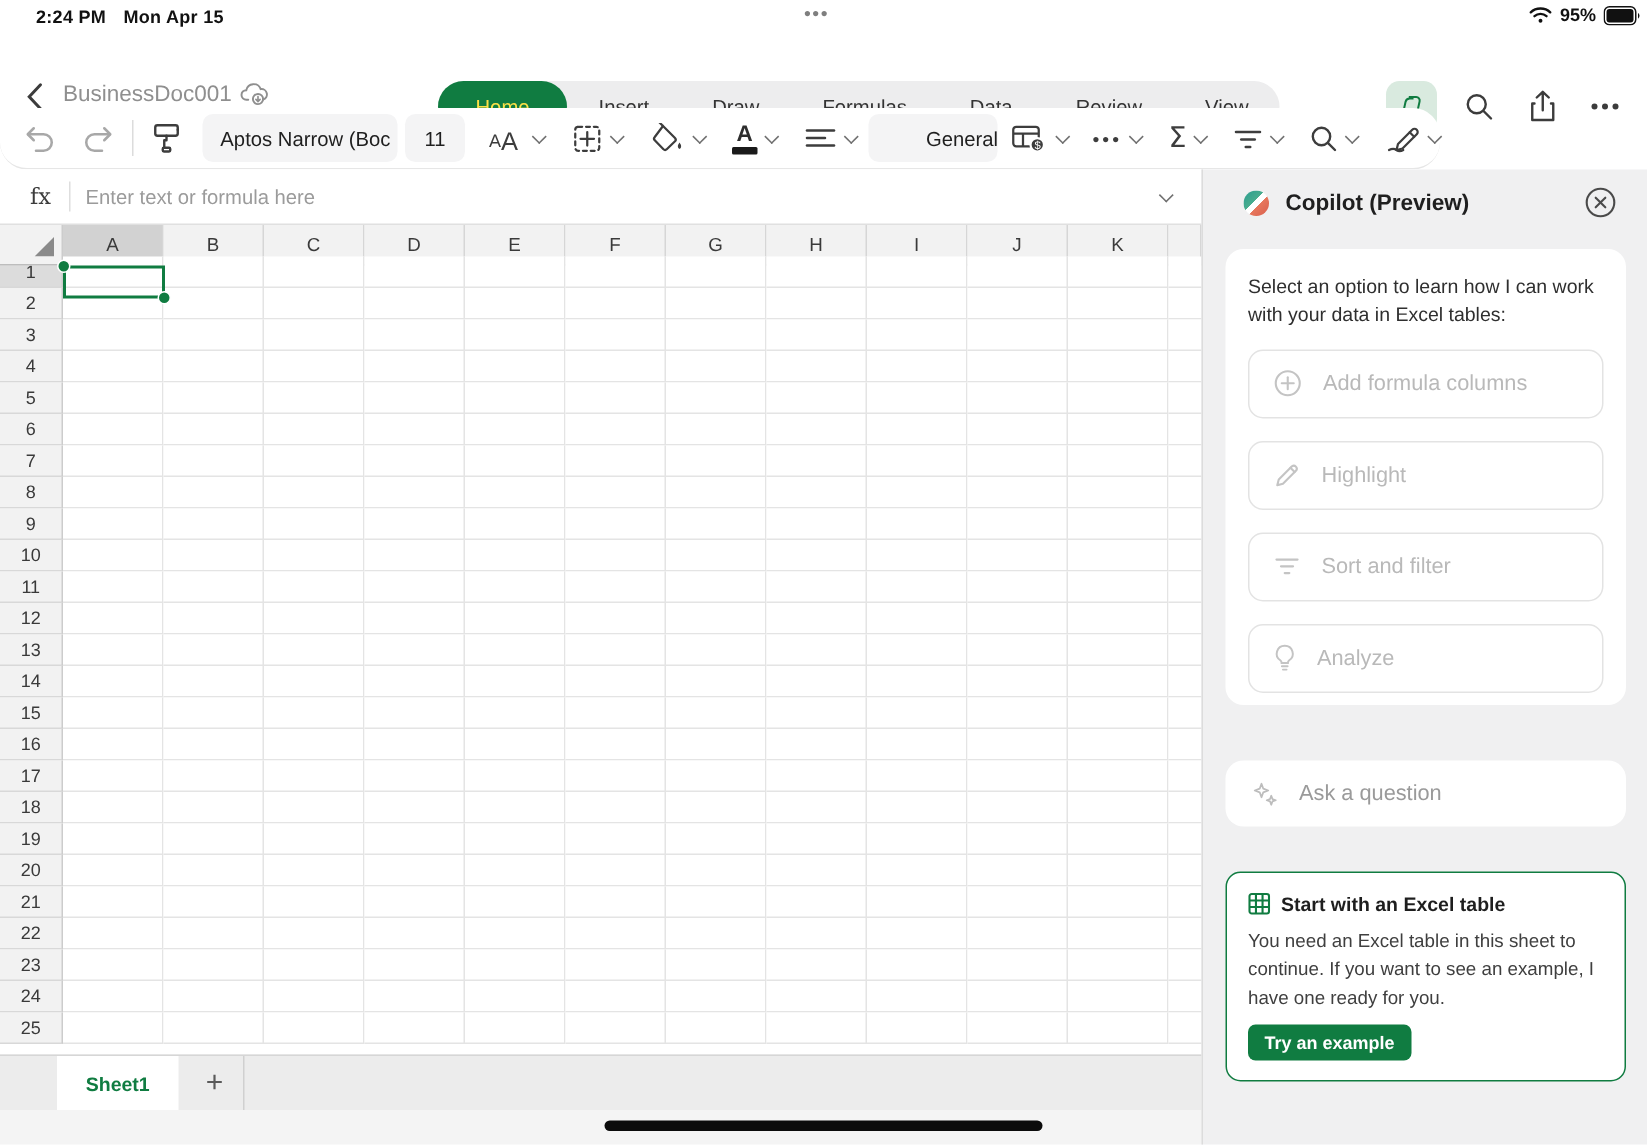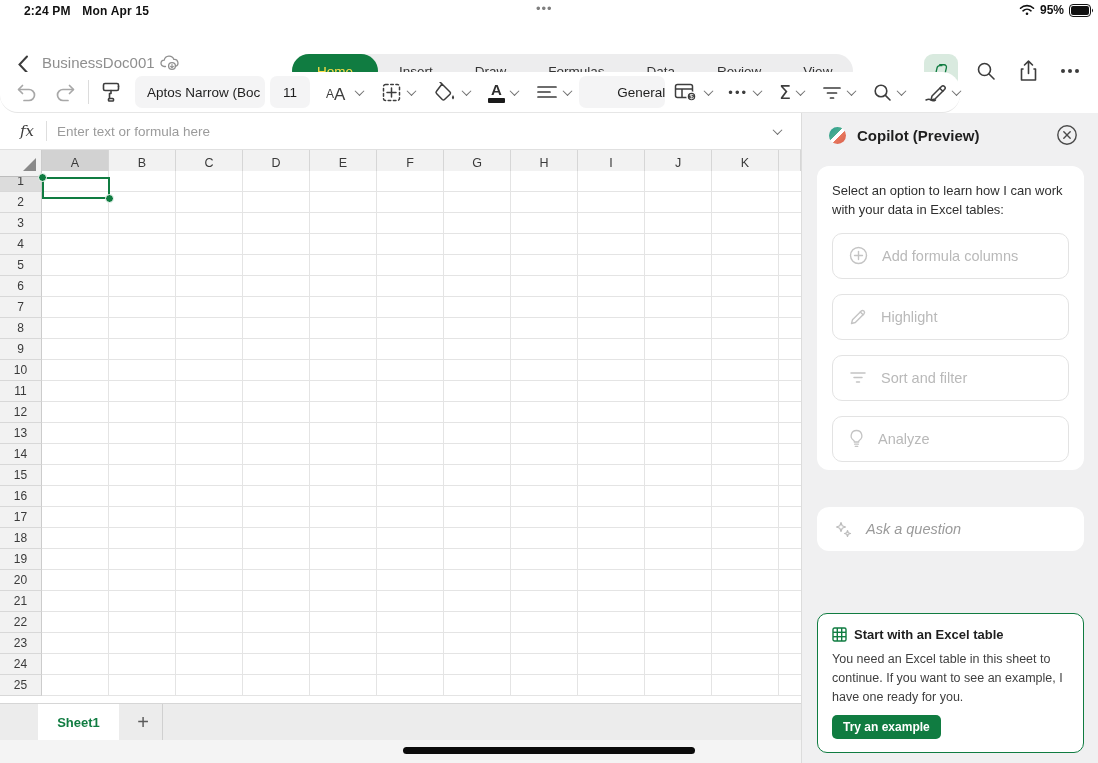--- a/index.html
+++ b/index.html
@@ -43,21 +43,21 @@
   .disabled-icon { color:#a8a8a8; }
   .glyph-sigma { font-size:19px; color:#3d3d3d; font-family:"DejaVu Sans", sans-serif; }
   .glyph-dots { font-size:13px; letter-spacing:2px; color:#3d3d3d; }
   .fontcolor { display:flex; flex-direction:column; align-items:center; line-height:1; }
   .fontcolor .a { font-size:15px; font-weight:bold; color:#2e2e2e; }
   .fontcolor .bar { width:17px; height:5px; background:#1a1a1a; border-radius:1px; margin-top:1px; }
 
   
   .formula-bar { position:absolute; left:0; top:113px; width:801px; height:37px; background:#fff;
     border-bottom:1px solid #e0e0e0; display:flex; align-items:center; }
-  .fx { font-family:"DejaVu Serif", serif; font-style:italic; font-size:15px; color:#3c3c3c; margin-left:20px; }
+  .fx { font-family:"DejaVu Serif", serif; font-size:15px; color:#3c3c3c; margin-left:20px; }
   .fx-div { width:1px; height:20px; background:#dedede; margin:0 10px 0 12px; }
   .formula-placeholder { font-size:13.5px; color:#9b9b9b; flex:1; }
   .formula-chevron { margin-right:20px; }
 
   
   .grid-wrap { position:absolute; left:0; top:150px; width:801px; height:553px; background:#fff; }
   .grid { display:grid; grid-template-columns:42px repeat(11,67px) 1fr; grid-auto-rows:21px; }
   .grid .hrow { height:27px; }
   .corner { background:#f2f2f2; border-right:1px solid #cccccc; border-bottom:1px solid #bdbdbd;
     height:27px; position:relative; }
@@ -100,26 +100,26 @@
 
   .options-card { position:absolute; left:15px; top:53px; width:267px; height:304px; background:#fff;
     border-radius:12px; padding:16px 15px; }
   .options-intro { font-size:13px; line-height:1.45; color:#2f2f2f; margin-bottom:13px; }
   .opt-btn { width:237px; height:46px; border:1px solid #e3e3e3; border-radius:10px; background:#fff;
     display:flex; align-items:center; margin-bottom:15px; }
   .opt-btn .opt-icon { margin-left:16px; color:#c4c4c4; display:flex; align-items:center; }
   .opt-btn .opt-label { margin-left:14px; font-size:14.5px; color:#b9b9b9; }
 
   .ask-card { position:absolute; left:15px; top:394px; width:267px; height:44px; background:#fff;
-    border-radius:12px; display:flex; align-items:center;font-style:italic; }
+    border-radius:12px; display:flex; align-items:center; }
   .ask-icon { margin-left:18px; color:#bdbdbd; display:flex; }
   .ask-label { margin-left:14px; font-size:14.5px; color:#9a9a9a; }
 
   .start-card { position:absolute; left:15px; top:468px; width:267px; height:140px; background:#fff;
-    border:1.5px solid #107C41; border-radius:10px; padding:13px 14px;margin-top:32px; }
+    border:1.5px solid #107C41; border-radius:10px; padding:13px 14px; }
   .start-title-row { display:flex; align-items:center; gap:7px; }
   .start-title { font-size:13px; font-weight:bold; color:#1e1e1e; }
   .start-body { font-size:12.5px; line-height:1.5; color:#3f3f3f; margin-top:8px; }
   .try-btn { display:inline-block; margin-top:9px; background:#107C41; color:#fff; font-size:12px;
     font-weight:bold; border:none; border-radius:5px; padding:5px 11px; }
 
   .home-indicator { position:absolute; left:403px; top:747px; width:292px; height:7px; border-radius:4px; background:#0b0b0b; }
 
   svg { display:block; }
 </style>

